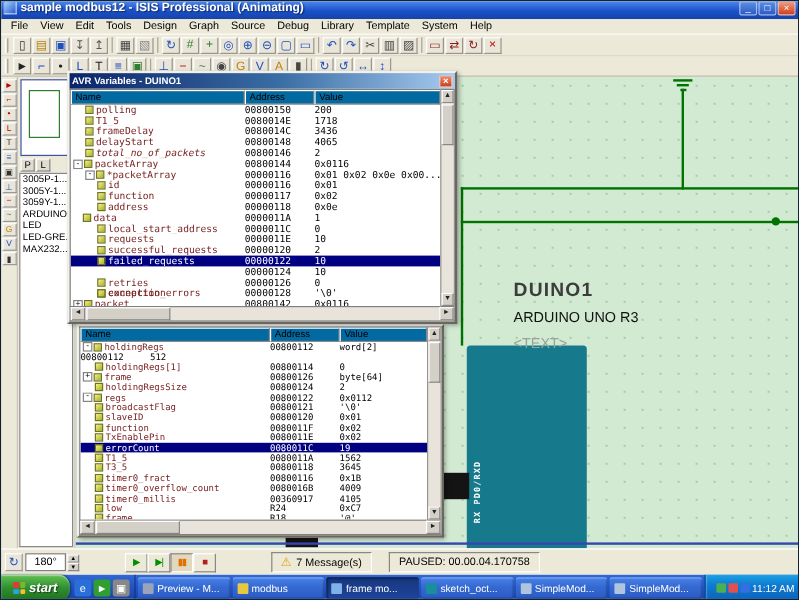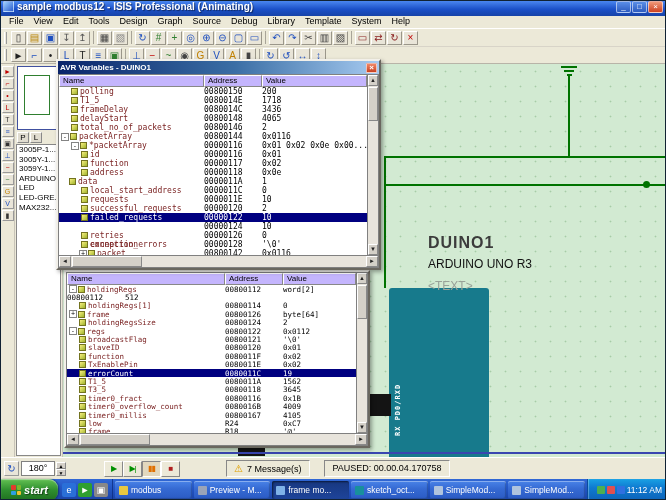--- a/index.html
+++ b/index.html
@@ -67,21 +67,21 @@
   .wtitle{height:13px;background:linear-gradient(90deg,#0A246A,#3A6EA5 55%,#A6CAF0);
     display:flex;align-items:center;color:#fff;font-size:8px;font-weight:bold;padding:0 2px}
   .wtitle .t{flex:1;white-space:nowrap;overflow:hidden}
   .wclose{width:11px;height:10px;background:linear-gradient(#F08868,#C84020);border:1px solid rgba(255,255,255,.6);
     color:#fff;font-size:8px;line-height:8px;text-align:center;border-radius:1px;flex:none}
   .wgrid{display:flex}
   .w1 .wgrid{height:calc(100% - 25px)}
   .w2 .wgrid{height:calc(100% - 12px)}
   .wcontent{flex:1;background:#fff;overflow:hidden;border:1px solid #808080;border-right:0;
     display:flex;flex-direction:column}
-  .whead{display:flex;height:12px;background:#c4b5fd;flex:none}
+  .whead{display:flex;height:12px;background:#0369a1;flex:none}
   .hc{font-size:8px;padding-left:3px;line-height:10px;border:1px solid;border-color:#fff #888 #888 #fff;
     overflow:hidden;white-space:nowrap}
   .w1 .hc.n{width:145px}.w1 .hc.a{width:58px}
   .w2 .hc.n{width:158px}.w2 .hc.a{width:58px}
   .hc.v{flex:1}
   .wrows{flex:1;overflow:hidden;font-family:"DejaVu Sans Mono",monospace}
   .wrow{display:flex;align-items:center}
   .w1 .wrow{height:9px;font-size:8px}
   .w2 .wrow{height:8.4px;font-size:7.5px}
   .c-name{display:flex;align-items:center;overflow:hidden;white-space:nowrap;flex:none}
@@ -334,21 +334,21 @@
             </div>
             <div class="wrow">
               <div class="c-name" style="padding-left: 12px;">
                 <span class="varicon"></span>
                 <span class="vname">delayStart</span>
               </div>
               <div class="c-addr">00800148</div>
               <div class="c-val">4065</div>
             </div>
             <div class="wrow">
-              <div class="c-name" style="padding-left: 12px;">
+              <div class="c-name" style="padding-left: 12px; font-style: italic;">
                 <span class="varicon"></span>
                 <span class="vname">total_no_of_packets</span>
               </div>
               <div class="c-addr">00800146</div>
               <div class="c-val">2</div>
             </div>
             <div class="wrow">
               <div class="c-name" style="padding-left: 2px;">
                 <span class="expand">-</span>
                 <span class="varicon"></span>
@@ -448,21 +448,21 @@
             </div>
             <div class="wrow">
               <div class="c-name" style="padding-left: 22px;">
                 <span class="varicon"></span>
                 <span class="vname">connection</span>
               </div>
               <div class="c-addr">00000128</div>
               <div class="c-val">'\0'</div>
             </div>
             <div class="wrow">
-              <div class="c-name" style="padding-left: 20px; text-decoration: underline;">
+              <div class="c-name" style="padding-left: 2px; text-decoration: underline;">
                 <span class="expand">+</span>
                 <span class="varicon"></span>
                 <span class="vname">packet</span>
               </div>
               <div class="c-addr">00800142</div>
               <div class="c-val">0x0116</div>
             </div>
           </div>
       </div>
       <div class="vscroll">
@@ -608,21 +608,21 @@
                 <span class="vname">timer0_overflow_count</span>
               </div>
               <div class="c-addr">0080016B</div>
               <div class="c-val">4009</div>
             </div>
             <div class="wrow">
               <div class="c-name" style="padding-left: 12px;">
                 <span class="varicon"></span>
                 <span class="vname">timer0_millis</span>
               </div>
-              <div class="c-addr">00800167</div>
+              <div class="c-addr">00360917</div>
               <div class="c-val">4105</div>
             </div>
             <div class="wrow">
               <div class="c-name" style="padding-left: 12px;">
                 <span class="varicon"></span>
                 <span class="vname">low</span>
               </div>
               <div class="c-addr">R24</div>
               <div class="c-val">0xC7</div>
             </div>
@@ -683,26 +683,26 @@
       </span>
       <span>start</span>
     </div>
     <div class="quick">
         <span class="qicon" style="background: rgb(42, 111, 216);">e</span>
         <span class="qicon" style="background: rgb(47, 159, 47);">►</span>
         <span class="qicon" style="background: rgb(136, 136, 136);">▣</span>
       </div>
     <div class="tasks">
         <div class="task">
+          <span class="task-ic" style="background: rgb(154, 164, 184);"></span>
+          <span>Preview - M...</span>
+        </div>
+        <div class="task">
           <span class="task-ic" style="background: rgb(232, 200, 64);"></span>
           <span>modbus</span>
-        </div>
-        <div class="task">
-          <span class="task-ic" style="background: rgb(154, 164, 184);"></span>
-          <span>Preview - M...</span>
         </div>
         <div class="task active">
           <span class="task-ic" style="background: rgb(127, 178, 232);"></span>
           <span>frame mo...</span>
         </div>
         <div class="task">
           <span class="task-ic" style="background: rgb(24, 144, 156);"></span>
           <span>sketch_oct...</span>
         </div>
         <div class="task">

